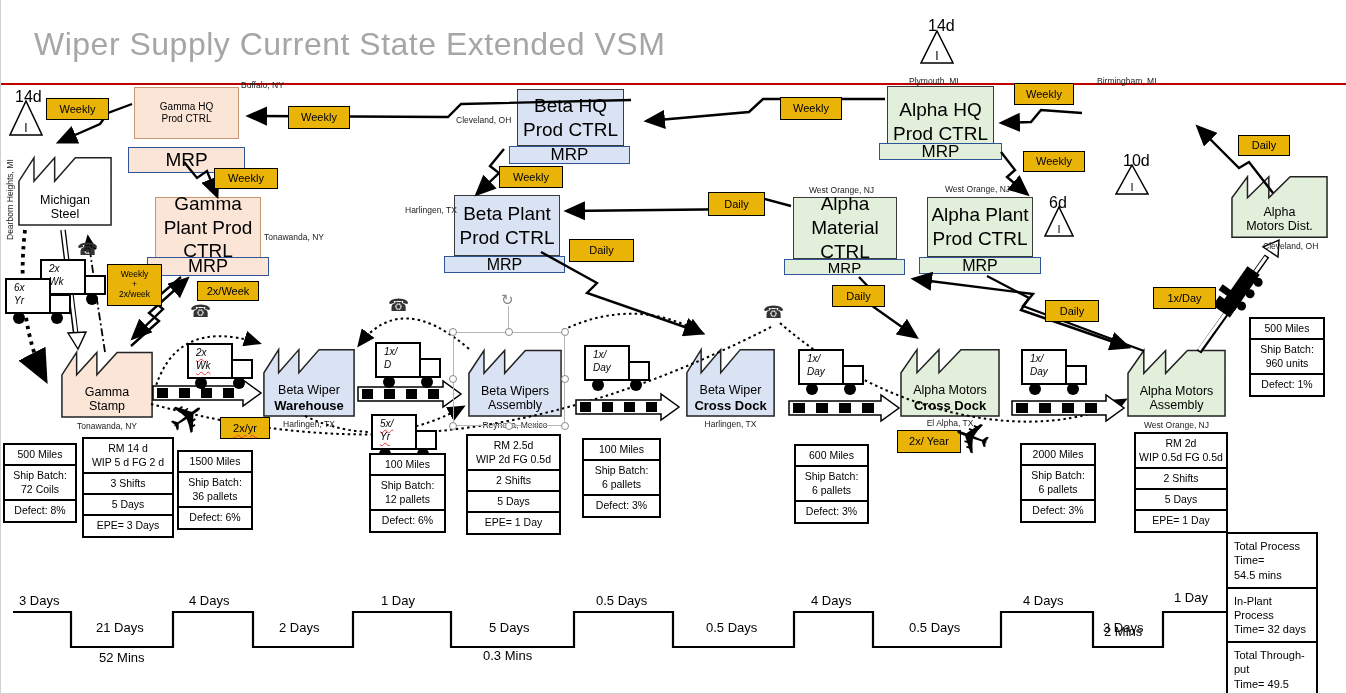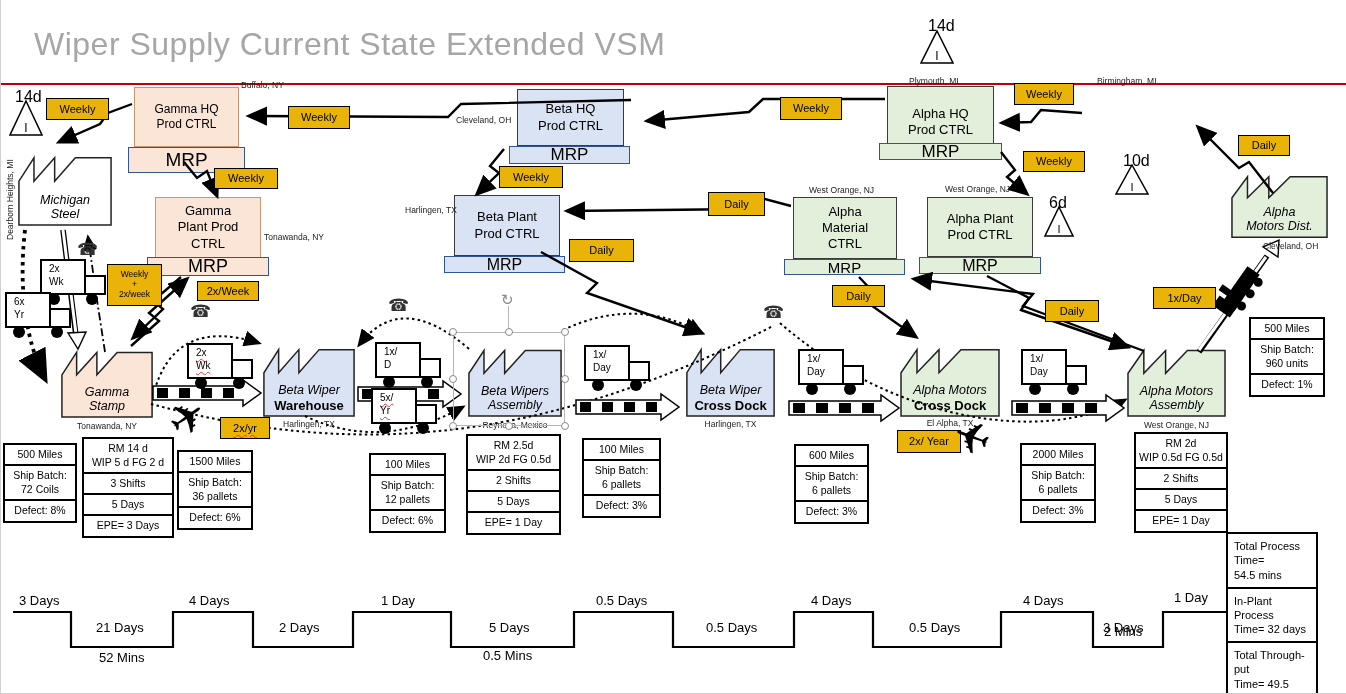--- a/index.html
+++ b/index.html
@@ -1,40 +1,40 @@
 <!DOCTYPE html>
 <html><head>
 <meta charset="utf-8">
 <style>
   *{box-sizing:border-box;margin:0;padding:0}
   body{background:#f2f2f2;font-family:"Liberation Sans",sans-serif}
   .cv{position:relative;width:1346px;height:694px;background:#fff;overflow:hidden;border-left:1px solid #d0d0d0;border-bottom:1px solid #d0d0d0}
   .title{position:absolute;left:33px;top:26px;font-size:32px;color:#a6a6a6;letter-spacing:.5px;z-index:2;white-space:nowrap}
   .redline{position:absolute;left:0;top:83px;width:1346px;height:2px;background:#c00000;z-index:1}
   .lines{position:absolute;left:0;top:0;z-index:4;pointer-events:none}
-  .ctl{position:absolute;display:flex;align-items:center;justify-content:center;text-align:center;white-space:pre-line;font-size:13px;line-height:1.25;z-index:3}
+  .ctl{position:absolute;display:flex;align-items:center;justify-content:center;text-align:center;white-space:pre-line;font-size:19px;line-height:1.25;z-index:3}
   .ctl.g{background:#fbe5d6;border:1.4px solid #c99573}
   .ctl.b{background:#dae3f3;border:1.4px solid #3b3b3b}
   .ctl.a{background:#e2efda;border:1.4px solid #3b3b3b}
   .mrp{position:absolute;display:flex;align-items:center;justify-content:center;border:1.6px solid #2f5597;z-index:3;font-size:16px}
   .mrp.g{background:#fbe5d6}.mrp.b{background:#dae3f3}.mrp.a{background:#e2efda}
   .loc{position:absolute;font-size:8.5px;color:#222;white-space:nowrap;z-index:5}
   .fac{position:absolute;z-index:2}
   .fac svg{position:absolute;left:0;top:0;width:100%;height:100%}
   .fac polygon{stroke:#222;stroke-width:1.5;vector-effect:non-scaling-stroke}
   .fac.w polygon{fill:#fff}.fac.g polygon{fill:#fbe5d6}.fac.b polygon{fill:#dae3f3}.fac.a polygon{fill:#e2efda}
   .fac .txt{position:absolute;left:0;right:0;bottom:4px;text-align:center;font-size:12.5px;line-height:1.18;z-index:2}
   .fl{display:block}
-  .it{font-style:italic}
+  .it{}
   .bd{font-weight:bold;font-style:normal;font-size:13px}
   .tri{position:absolute;z-index:4}
   .tri-label{position:absolute;font-size:16px;z-index:4;white-space:nowrap}
   .freq{position:absolute;background:#eab308;border:1.5px solid #000;display:flex;align-items:center;justify-content:center;font-size:11px;text-align:center;white-space:pre-line;line-height:1.15;z-index:5}
   .truck{position:absolute;z-index:5;width:72px;height:48px}
-  .truck .body{position:absolute;left:0;top:0;width:46px;height:36px;border:2px solid #000;background:#fff;font-size:10px;padding:2px 0 0 7px;line-height:1.25;white-space:pre-line}
+  .truck .body{position:absolute;left:0;top:0;width:46px;height:36px;border:2px solid #000;background:#fff;font-size:10px;font-style:italic;padding:2px 0 0 7px;line-height:1.25;white-space:pre-line}
   .truck .cab{position:absolute;left:44px;top:16px;width:22px;height:20px;border:2px solid #000;background:#fff}
   .truck .wh{position:absolute;width:12px;height:12px;border-radius:50%;background:#000;top:34px}
   .truck .w1{left:8px}.truck .w2{left:46px}
   .phone{position:absolute;font-size:17px;color:#333;z-index:6;line-height:1}
   .plane{position:absolute;font-size:44px;color:#000;z-index:6;line-height:1}
   .squig{text-decoration:underline wavy #e33;text-decoration-thickness:1px;text-underline-offset:2px}
   .dbox{position:absolute;z-index:6}
   .dbox .cell{border:2.4px solid #000;margin-top:-2.4px;background:#fff;text-align:center;font-size:10.5px;line-height:1.3;padding:3px 2px;white-space:pre-line}
   .dbox .cell:first-child{margin-top:0}
   .dbox.totals .cell{text-align:left;padding:5px 6px;font-size:11px}
@@ -241,21 +241,21 @@
     <svg viewBox="0 0 100 80" preserveAspectRatio="none">
         <polygon points="1,79 1,34 17,10 17,34 39,10 39,34 61,10 99,10 99,79"></polygon>
       </svg>
     <div class="txt">
         <span class="fl it">Alpha</span>
         <span class="fl it">Motors Dist.</span>
       </div>
   </div>
   <div class="loc" style="left:1262px;top:241px">Cleveland, OH</div>
 
-  <div class="ctl g" style="left:133px;top:87px;width:105px;height:60px;font-size:12px">Gamma HQ
+  <div class="ctl g" style="left:133px;top:87px;width:105px;height:52px;font-size:10px">Gamma HQ
 Prod CTRL</div>
   <div class="mrp g" style="left:127px;top:147px;width:117px;height:26px;font-size:19px">MRP</div>
   <div class="loc" style="left:240px;top:80px">Buffalo, NY</div>
 
   <div class="ctl g" style="left:154px;top:197px;width:106px;height:61px">Gamma
 Plant Prod
 CTRL</div>
   <div class="mrp g" style="left:146px;top:257px;width:122px;height:19px;font-size:18px">MRP</div>
   <div class="loc" style="left:263px;top:232px">Tonawanda, NY</div>
 
@@ -336,42 +336,42 @@
   <div class="freq squig" style="left:219px;top:417px;width:50px;height:22px">2x/yr</div>
   <div class="freq" style="left:896px;top:430px;width:64px;height:23px">2x/ Year</div>
 
   <div class="truck" style="left:39px;top:259px">
     <div class="body">2x
 Wk</div>
     <div class="cab"></div>
       <div class="wh w1"></div>
       <div class="wh w2"></div>
   </div>
-  <div class="truck" style="left:4px;top:292px">
+  <div class="truck" style="left:4px;top:278px">
     <div class="body">6x
 Yr</div>
     <div class="cab"></div>
       <div class="wh w1"></div>
       <div class="wh w2"></div>
   </div>
   <div class="truck" style="left:186px;top:343px">
     <div class="body squig">2x
 Wk</div>
     <div class="cab"></div>
       <div class="wh w1"></div>
       <div class="wh w2"></div>
   </div>
   <div class="truck" style="left:374px;top:342px">
     <div class="body">1x/
 D</div>
     <div class="cab"></div>
       <div class="wh w1"></div>
       <div class="wh w2"></div>
   </div>
-  <div class="truck" style="left:370px;top:388px">
+  <div class="truck" style="left:370px;top:414px">
     <div class="body squig">5x/
 Yr</div>
     <div class="cab"></div>
       <div class="wh w1"></div>
       <div class="wh w2"></div>
   </div>
   <div class="truck" style="left:583px;top:345px">
     <div class="body">1x/
 Day</div>
     <div class="cab"></div>
@@ -484,21 +484,21 @@
 Time= 49.5 days</div>
   </div>
 
   <div class="tlbl" style="left:18px;top:593px">3 Days</div>
   <div class="tlbl" style="left:95px;top:620px">21 Days</div>
   <div class="tlbl" style="left:98px;top:650px">52 Mins</div>
   <div class="tlbl" style="left:188px;top:593px" able="false">4 Days</div>
   <div class="tlbl" style="left:278px;top:620px">2 Days</div>
   <div class="tlbl" style="left:380px;top:593px">1 Day</div>
   <div class="tlbl" style="left:488px;top:620px">5 Days</div>
-  <div class="tlbl" style="left:482px;top:648px">0.5 Mins</div>
+  <div class="tlbl" style="left:482px;top:648px">0.3 Mins</div>
   <div class="tlbl" style="left:595px;top:593px">0.5 Days</div>
   <div class="tlbl" style="left:705px;top:620px">0.5 Days</div>
   <div class="tlbl" style="left:810px;top:593px">4 Days</div>
   <div class="tlbl" style="left:908px;top:620px">0.5 Days</div>
   <div class="tlbl" style="left:1022px;top:593px">4 Days</div>
   <div class="tlbl" style="left:1102px;top:620px">3 Days</div>
   <div class="tlbl" style="left:1103px;top:624px">2 Mins</div>
   <div class="tlbl" style="left:1173px;top:590px">1 Day</div>
 
 </div>

